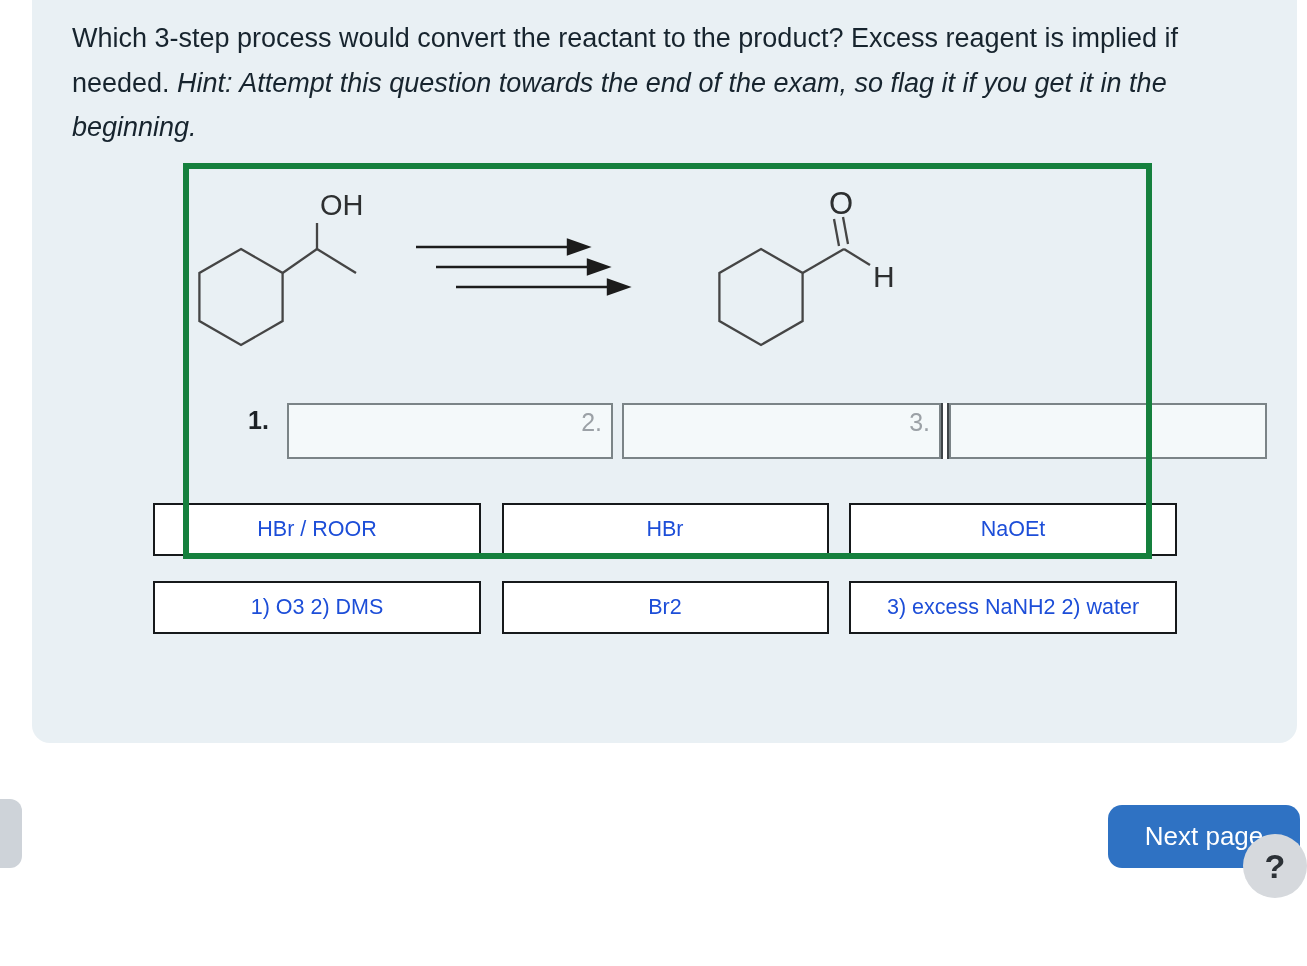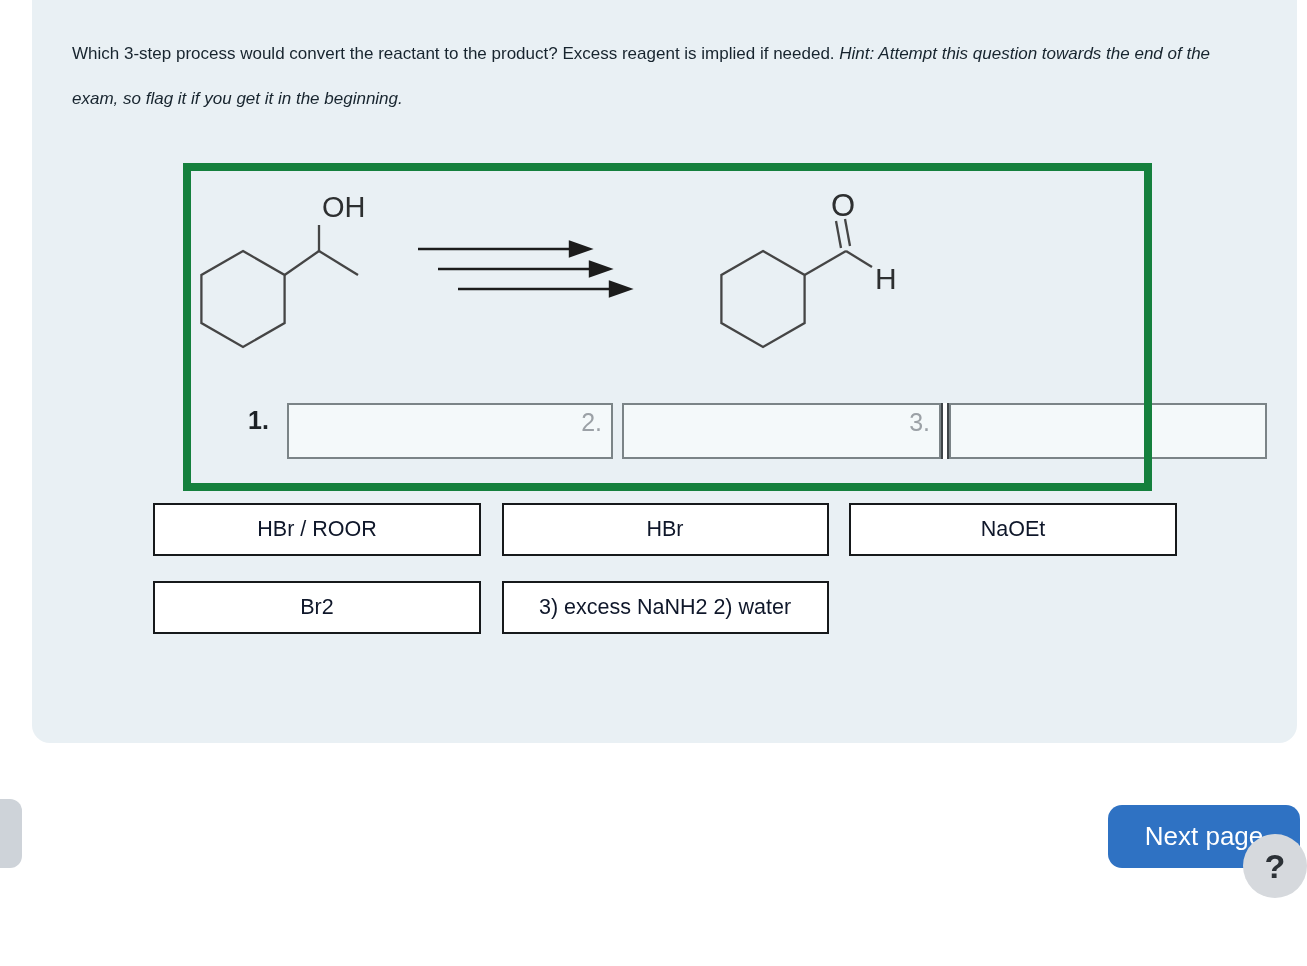--- a/index.html
+++ b/index.html
@@ -4,47 +4,47 @@
 <style>
   * { margin:0; padding:0; box-sizing:border-box; }
   html,body { width:1307px; height:966px; background:#ffffff; overflow:hidden;
               font-family:"Liberation Sans", sans-serif; position:relative; }
 
   
   .panel { position:absolute; left:32px; top:0; width:1265px; height:743px;
            background:#e9f0f4; border-radius:0 0 18px 18px; z-index:0; }
 
   .question { position:absolute; left:72px; top:16px; width:1182px;
-              font-size:17px; line-height:44.5px; color:#17242e; z-index:1;margin-top:16px; }
+              font-size:27px; line-height:44.5px; color:#17242e; z-index:1; }
   .question .hint { font-style:italic; }
 
   
-  .rxn-container { position:absolute; left:183px; top:163px; width:969px; height:328px;
-                   border:8px solid #15803d; z-index:3; pointer-events:none; background:transparent; }
+  .rxn-container { position:absolute; left:183px; top:163px; width:969px; height:396px;
+                   border:6px solid #15803d; z-index:3; pointer-events:none; background:transparent; }
   .rxn-svg { position:absolute; left:0; top:0; }
 
   
   .slot-num1 { position:absolute; left:248px; top:406px; font-size:25px; font-weight:700;
                color:#1d2226; z-index:2; }
   .slot-box { position:absolute; top:403px; height:56px; background:#f4f9fa;
               border:2px solid #7b8487; z-index:2; }
   .slot-1 { left:287px; width:326px; }
   .slot-2 { left:622px; width:319px; }
   .slot-3 { left:949px; width:318px; }
   .slot-marker { position:absolute; right:9px; top:3px; font-size:25px; color:#9ba1a6; }
   .drop-caret { position:absolute; left:941px; top:403px; width:8px; height:56px;
                 background:#ffffff; border-left:2px solid #3f4549; border-right:2px solid #3f4549;
                 z-index:2; }
 
   
   .options-grid { position:absolute; left:153px; top:503px; width:1024px; z-index:1;
                   display:grid; grid-template-columns:328px 327px 328px;
                   grid-template-rows:53px 53px 53px; column-gap:20.5px; row-gap:24.5px; }
   .option { background:#ffffff; border:2.5px solid #16191b; display:flex;
-            align-items:center; justify-content:center; font-size:21.5px; color:#0f172a;
+            align-items:center; justify-content:center; font-size:21.5px; color:#1d4ed8;
             cursor:pointer; white-space:nowrap; }
 
   
   .next-btn { position:absolute; left:1108px; top:805px; width:192px; height:63px;
               background:#2f72c3; border:none; border-radius:14px; color:#ffffff;
               font-size:26px; font-family:"Liberation Sans", sans-serif;
               display:flex; align-items:center; justify-content:center; z-index:5; cursor:pointer; }
   .help-btn { position:absolute; left:1243px; top:834px; width:64px; height:64px;
               border-radius:50%; background:#d6d9dd; color:#2c3136; font-size:34px;
               font-weight:600; display:flex; align-items:center; justify-content:center;
@@ -100,19 +100,20 @@
     </g>
     <text class="chem-text" x="640" y="45" font-size="31">O</text>
     <text class="chem-text" x="684" y="118" font-size="30">H</text>
   </svg>
 </div>
 
 <div class="options-grid" id="options-grid">
     <div class="option">HBr / ROOR</div>
     <div class="option">HBr</div>
     <div class="option">NaOEt</div>
+    <div class="option">1) O3 2) DMS</div>
     <div class="option">Br2</div>
     <div class="option">3) excess NaNH2 2) water</div>
   </div>
 
 <button class="next-btn">Next page</button>
 <div class="help-btn">?</div>
 <div class="drawer-handle"></div>
 
 </body></html>

